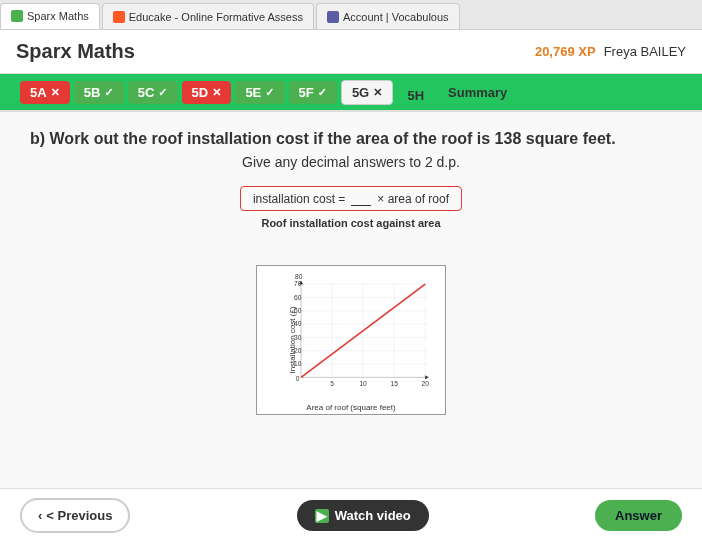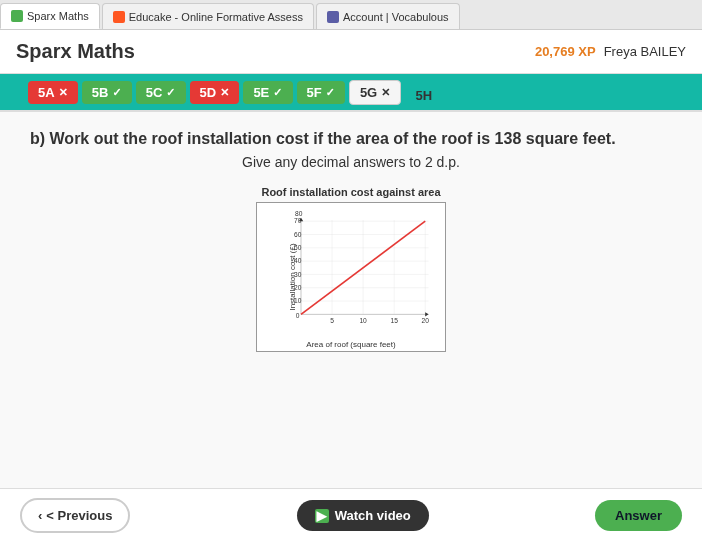--- a/index.html
+++ b/index.html
@@ -70,23 +70,23 @@
       font-size: 13px;
       color: #333;
     }
     .xp-badge {
       color: #e67e22;
       font-weight: bold;
     }
 
     
     .nav-tabs {
-      background: #14b8a6;
+      background: #22c55e;
       border-bottom: 2px solid #ddd;
-      padding: 0 28px;
+      padding: 0 20px;
       display: flex;
       align-items: center;
       gap: 4px;
       height: 38px;
     }
     .nav-tab {
       display: flex;
       align-items: center;
       padding: 4px 10px;
       border-radius: 4px;
@@ -158,20 +158,21 @@
       display: inline-block;
       width: 20px;
       border-bottom: 1px solid #333;
     }
 
     
     .chart-section {
       display: flex;
       flex-direction: column;
       align-items: center;
+      gap: 32px;
     }
     .chart-title {
       font-size: 11px;
       color: #333;
       margin-bottom: 4px;
       font-weight: 600;
     }
     .chart-wrapper {
       border: 1px solid #999;
       background: #fff;
@@ -317,28 +318,38 @@
     <span>5F</span>
     <span class="check-icon">✓</span>
   </div>
   <div class="nav-tab current">
     <span>5G</span>
     <span class="x-icon">✕</span>
   </div>
   <div class="nav-tab plain">
     <span>5H</span>
   </div>
+  <div class="nav-tab summary">
+    <span>Summary</span>
+  </div>
 </div>
 
 <div class="content-area">
 
   <div class="question-b">b) Work out the roof installation cost if the area of the roof is 138 square feet.</div>
 
   <div class="decimal-note">Give any decimal answers to 2 d.p.</div>
 
+  <div class="formula-container">
+    <div class="formula-box">
+      <span>installation cost =</span>
+      <span class="formula-blank">&nbsp;</span>
+      <span>× area of roof</span>
+    </div>
+  </div>
 
   <div class="chart-section">
     <div class="chart-title">Roof installation cost against area</div>
     <div class="chart-wrapper">
       <span class="y-axis-label">Installation cost (£)</span>
       <svg class="chart-svg" viewBox="0 0 130 110" xmlns="http://www.w3.org/2000/svg">
 
         <line x1="10" y1="10" x2="10" y2="95" stroke="#999" stroke-width="0.5"></line>
         <line x1="10" y1="95" x2="125" y2="95" stroke="#999" stroke-width="0.5"></line>
 

